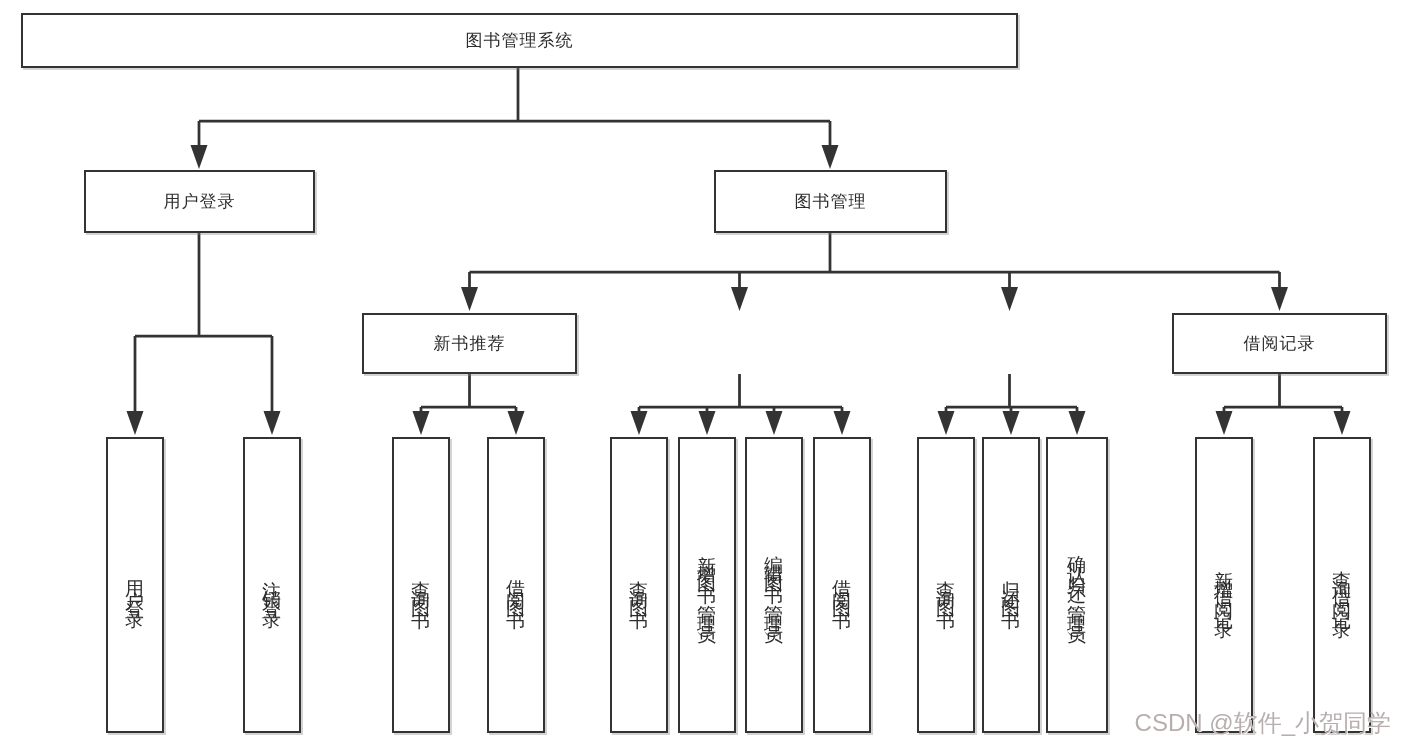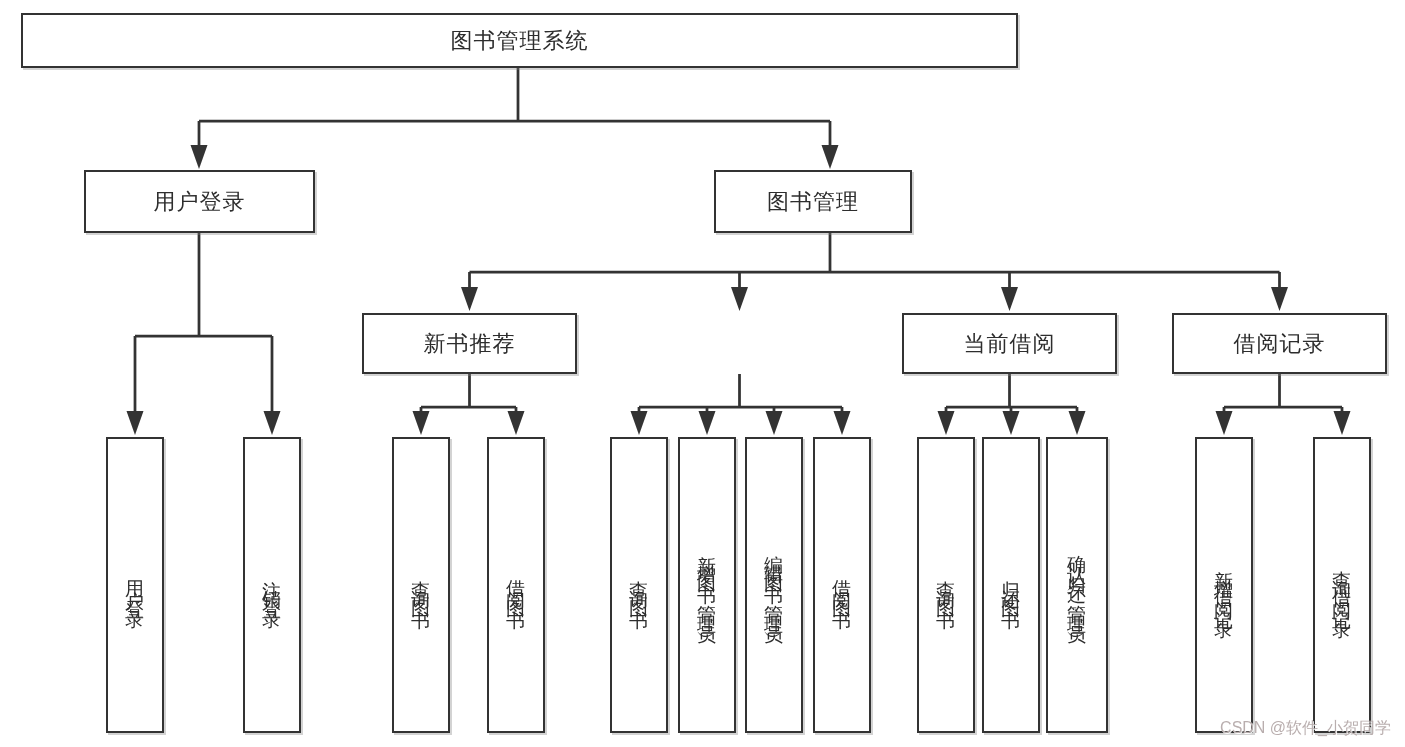--- a/index.html
+++ b/index.html
@@ -32,37 +32,37 @@
     box-sizing: border-box;
     background: #ffffff;
     border: 2.5px solid #333333;
     box-shadow: 2px 2px 0 rgba(130,130,130,0.35);
     display: flex;
     align-items: center;
     justify-content: center;
     z-index: 2;
   }
   .hnode span {
-    font-size: 22px;
+    font-size: 17px;
     letter-spacing: 1px;
     white-space: nowrap;
   }
   .vnode span {
     writing-mode: vertical-lr;
     text-orientation: mixed;
     font-size: 19px;
     letter-spacing: 10px;
     line-height: 1;
     white-space: nowrap;
   }
   .watermark {
     position: absolute;
     right: 14px;
     bottom: 8px;
-    font-size: 16px;
+    font-size: 24px;
     color: #b9aeae;
     text-shadow: 1px 1px 0 rgba(255,255,255,0.9);
     z-index: 3;
     white-space: nowrap;
   }
 </style>
 </head>
 <body>
 
 <div class="canvas">
@@ -117,29 +117,26 @@
     </g>
   </svg>
 
   <div class="node hnode" style="left:21px; top:13px; width:997px; height:55px;">
     <span>图书管理系统</span>
   </div>
 
   <div class="node hnode" style="left:84px; top:170px; width:231px; height:63px;">
     <span>用户登录</span>
   </div>
-  <div class="node hnode" style="left:714px; top:170px; width:198px; height:63px;">
+  <div class="node hnode" style="left:714px; top:170px; width:233px; height:63px;">
     <span>图书管理</span>
   </div>
 
   <div class="node hnode" style="left:362px; top:313px; width:215px; height:61px;">
     <span>新书推荐</span>
-  </div>
-  <div class="node hnode" style="left:902px; top:313px; width:215px; height:61px;">
-    <span>当前借阅</span>
   </div>
   <div class="node hnode" style="left:1172px; top:313px; width:215px; height:61px;justify-content:center;">
     <span>借阅记录</span>
   </div>
 
   <div class="node vnode" style="left:106px; top:437px; width:58px; height:296px;">
     <span>用户登录</span>
   </div>
   <div class="node vnode" style="left:243px; top:437px; width:58px; height:296px;">
     <span>注销登录</span>

